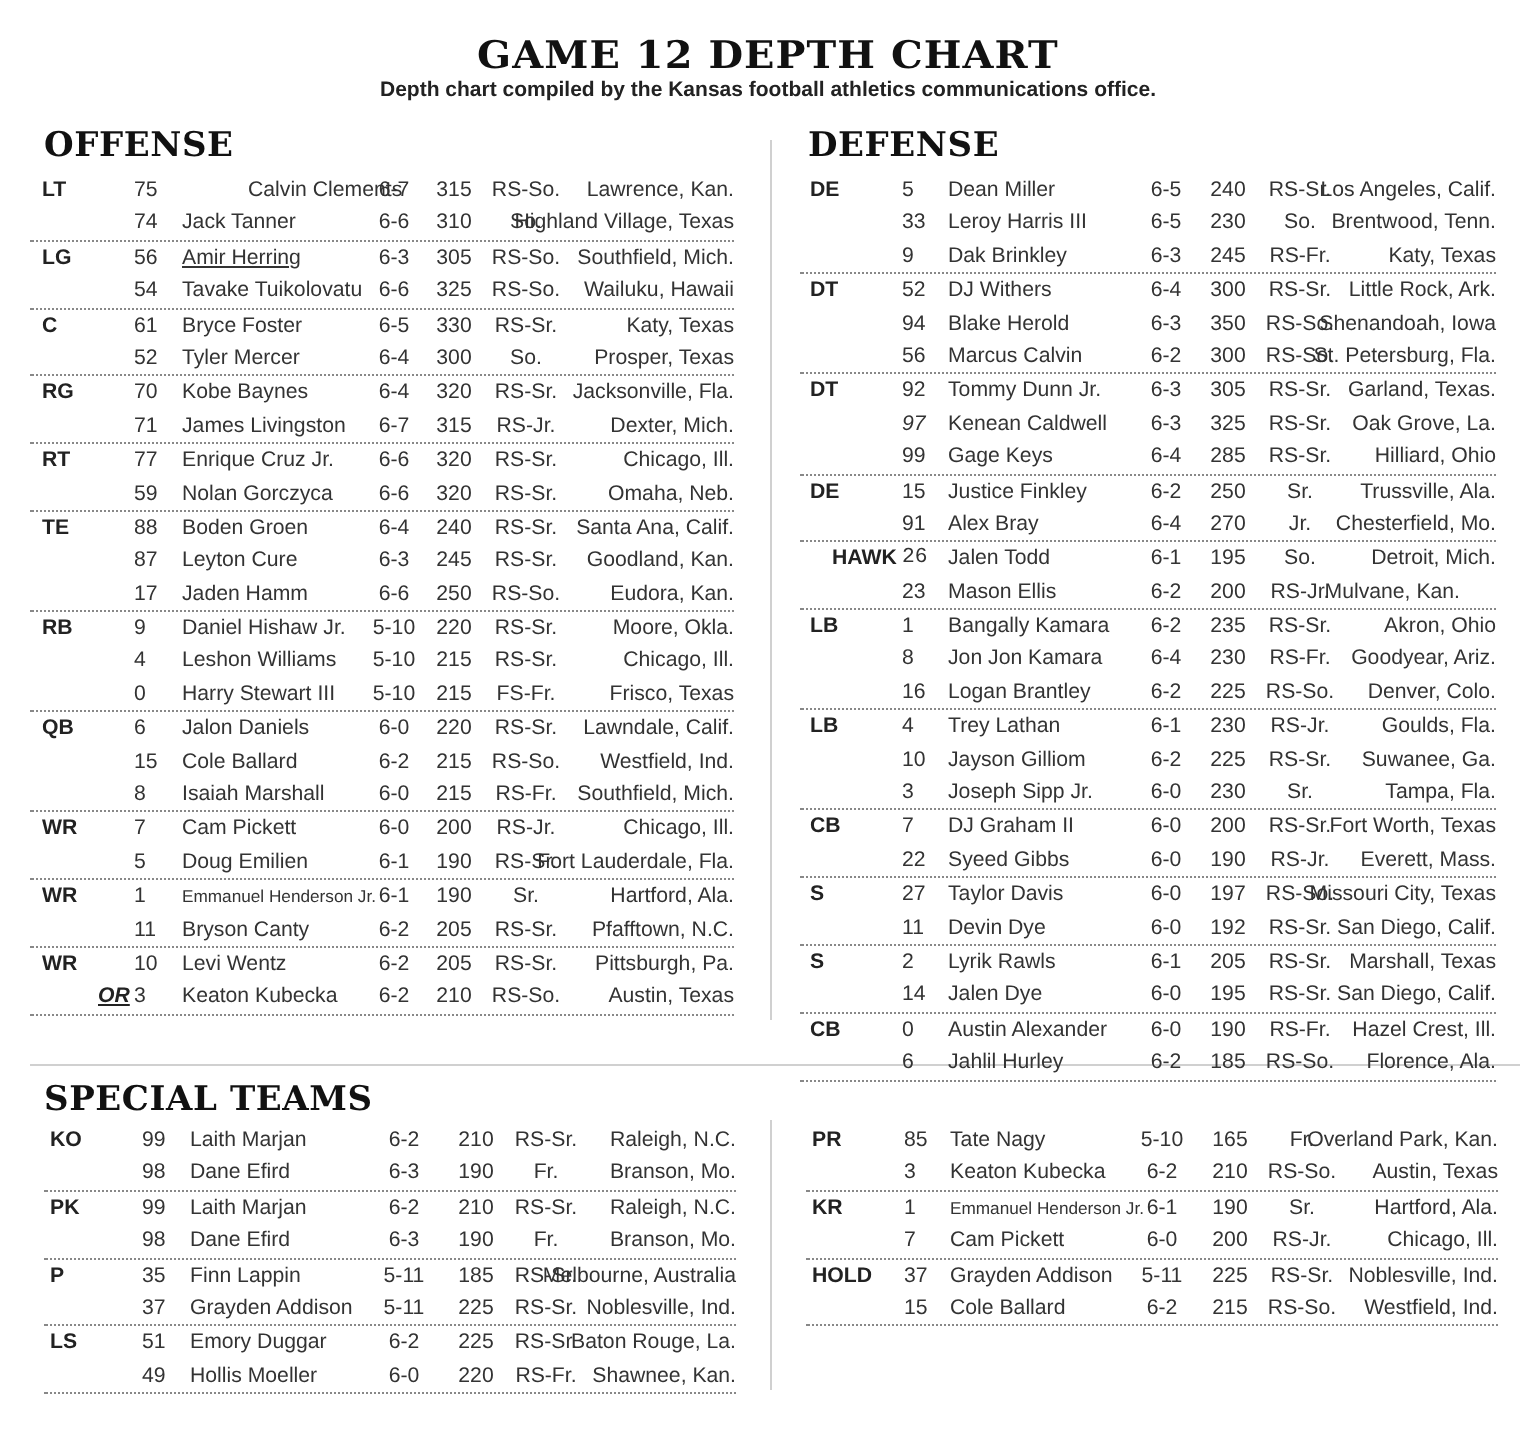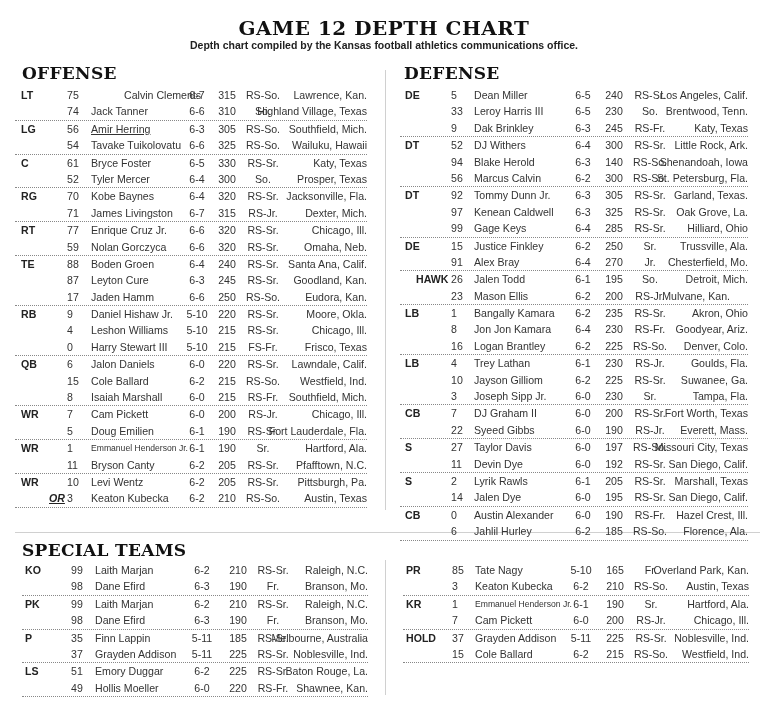--- a/index.html
+++ b/index.html
@@ -297,21 +297,21 @@
       <span class="ht" style="left: 163px; width: 40px; text-align: center;">6-4</span>
       <span class="wt" style="left: 194px; width: 40px; text-align: center;">300</span>
       <span class="yr" style="left: 230px; width: 40px; text-align: center;">RS-Sr.</span>
       <span class="home" style="right: 0px;">Little Rock, Ark.</span>
     </div>
     <div class="row">
       <span class="pos" style="left: 5px;"></span>
       <span class="num" style="left: 51px;">94</span>
       <span class="name" style="left: 74px;">Blake Herold</span>
       <span class="ht" style="left: 163px; width: 40px; text-align: center;">6-3</span>
-      <span class="wt" style="left: 194px; width: 40px; text-align: center;">140</span>
+      <span class="wt" style="left: 194px; width: 40px; text-align: center;">350</span>
       <span class="yr" style="left: 230px; width: 40px; text-align: center;">RS-So.</span>
       <span class="home" style="right: 0px;">Shenandoah, Iowa</span>
     </div>
     <div class="row last">
       <span class="pos" style="left: 5px;"></span>
       <span class="num" style="left: 51px;">56</span>
       <span class="name" style="left: 74px;">Marcus Calvin</span>
       <span class="ht" style="left: 163px; width: 40px; text-align: center;">6-2</span>
       <span class="wt" style="left: 194px; width: 40px; text-align: center;">300</span>
       <span class="yr" style="left: 230px; width: 40px; text-align: center;">RS-So.</span>
@@ -321,21 +321,21 @@
       <span class="pos" style="left: 5px;">DT</span>
       <span class="num" style="left: 51px;">92</span>
       <span class="name" style="left: 74px;">Tommy Dunn Jr.</span>
       <span class="ht" style="left: 163px; width: 40px; text-align: center;">6-3</span>
       <span class="wt" style="left: 194px; width: 40px; text-align: center;">305</span>
       <span class="yr" style="left: 230px; width: 40px; text-align: center;">RS-Sr.</span>
       <span class="home" style="right: 0px;">Garland, Texas.</span>
     </div>
     <div class="row">
       <span class="pos" style="left: 5px;"></span>
-      <span class="num" style="left: 51px;">97</span>
+      <span class="num" style="left: 51px; font-style: italic;">97</span>
       <span class="name" style="left: 74px;">Kenean Caldwell</span>
       <span class="ht" style="left: 163px; width: 40px; text-align: center;">6-3</span>
       <span class="wt" style="left: 194px; width: 40px; text-align: center;">325</span>
       <span class="yr" style="left: 230px; width: 40px; text-align: center;">RS-Sr.</span>
       <span class="home" style="right: 0px;">Oak Grove, La.</span>
     </div>
     <div class="row last">
       <span class="pos" style="left: 5px;"></span>
       <span class="num" style="left: 51px;">99</span>
       <span class="name" style="left: 74px;">Gage Keys</span>
@@ -357,21 +357,21 @@
       <span class="pos" style="left: 5px;"></span>
       <span class="num" style="left: 51px;">91</span>
       <span class="name" style="left: 74px;">Alex Bray</span>
       <span class="ht" style="left: 163px; width: 40px; text-align: center;">6-4</span>
       <span class="wt" style="left: 194px; width: 40px; text-align: center;">270</span>
       <span class="yr" style="left: 230px; width: 40px; text-align: center;">Jr.</span>
       <span class="home" style="right: 0px;">Chesterfield, Mo.</span>
     </div>
     <div class="row">
       <span class="pos" style="left: 16px;">HAWK</span>
-      <span class="num" style="left: 51px;">26</span>
+      <span class="num" style="left: 51px; font-family: Liberation Mono, monospace;">26</span>
       <span class="name" style="left: 74px;">Jalen Todd</span>
       <span class="ht" style="left: 163px; width: 40px; text-align: center;">6-1</span>
       <span class="wt" style="left: 194px; width: 40px; text-align: center;">195</span>
       <span class="yr" style="left: 230px; width: 40px; text-align: center;">So.</span>
       <span class="home" style="right: 0px;">Detroit, Mich.</span>
     </div>
     <div class="row last">
       <span class="pos" style="left: 5px;"></span>
       <span class="num" style="left: 51px;">23</span>
       <span class="name" style="left: 74px;">Mason Ellis</span>

